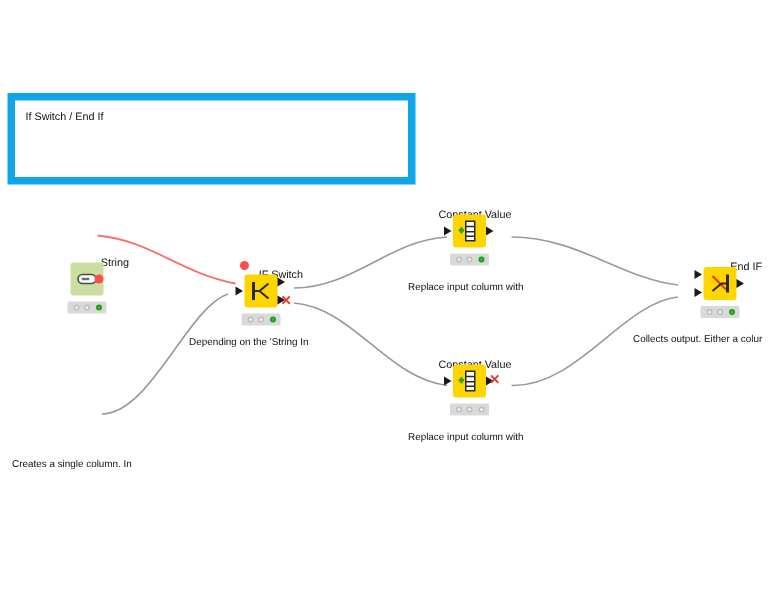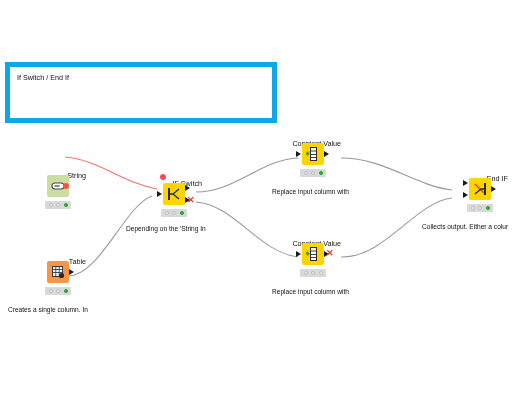--- a/index.html
+++ b/index.html
@@ -224,43 +224,20 @@
       <span class="port-flow" style="left:14px; top:-8px;"></span>
     </div>
     <div class="status">
       <span class="light"></span>
       <span class="light"></span>
       <span class="light green"></span>
     </div>
   </div>
   <div class="node-caption" style="left:126px; top:224px; width:108px;">Depending on the 'String In</div>
 
-  <div class="node" style="left:30px; top:250px;">
-    <div class="node-title-wrap">
-      <span class="node-title">Table</span>
-    </div>
-    <div class="node-body">
-      <div class="node-icon icon-orange">
-        <svg width="16" height="16" viewBox="0 0 16 16" xmlns="http://www.w3.org/2000/svg">
-          <rect x="2.5" y="2.5" width="10" height="10" fill="#ffffff" stroke="#3a3a3a" stroke-width="1"></rect>
-          <line x1="2.5" y1="5.5" x2="12.5" y2="5.5" stroke="#3a3a3a" stroke-width="0.9"></line>
-          <line x1="2.5" y1="8.5" x2="12.5" y2="8.5" stroke="#3a3a3a" stroke-width="0.9"></line>
-          <line x1="5.8" y1="2.5" x2="5.8" y2="12.5" stroke="#3a3a3a" stroke-width="0.9"></line>
-          <line x1="9.2" y1="2.5" x2="9.2" y2="12.5" stroke="#3a3a3a" stroke-width="0.9"></line>
-          <circle cx="11.5" cy="11.5" r="2.6" fill="#2a2a2a"></circle>
-        </svg>
-      </div>
-      <span class="port out" style="top:8.5px;"></span>
-    </div>
-    <div class="status">
-      <span class="light"></span>
-      <span class="light"></span>
-      <span class="light green"></span>
-    </div>
-  </div>
   <div class="node-caption" style="left:8px; top:305px; width:110px;">Creates a single column. In</div>
 
   <div class="node" style="left:285px; top:132px;">
     <div class="node-title-wrap">
       <span class="node-title">Constant Value</span>
     </div>
     <div class="node-body">
       <div class="node-icon icon-yellow">
         <svg width="16" height="16" viewBox="0 0 16 16" xmlns="http://www.w3.org/2000/svg">
           <rect x="5.5" y="1.5" width="6" height="13" fill="#ffffff" stroke="#2a2a2a" stroke-width="1"></rect>

